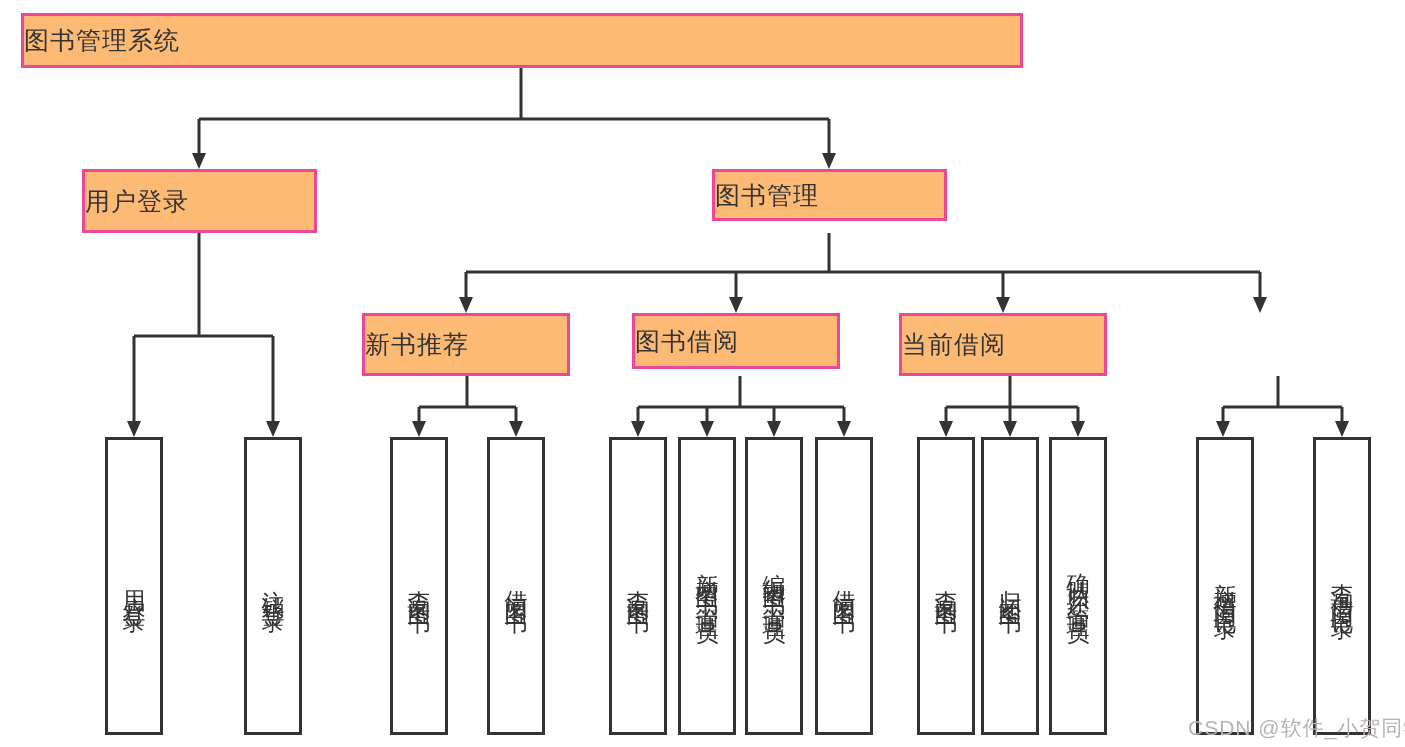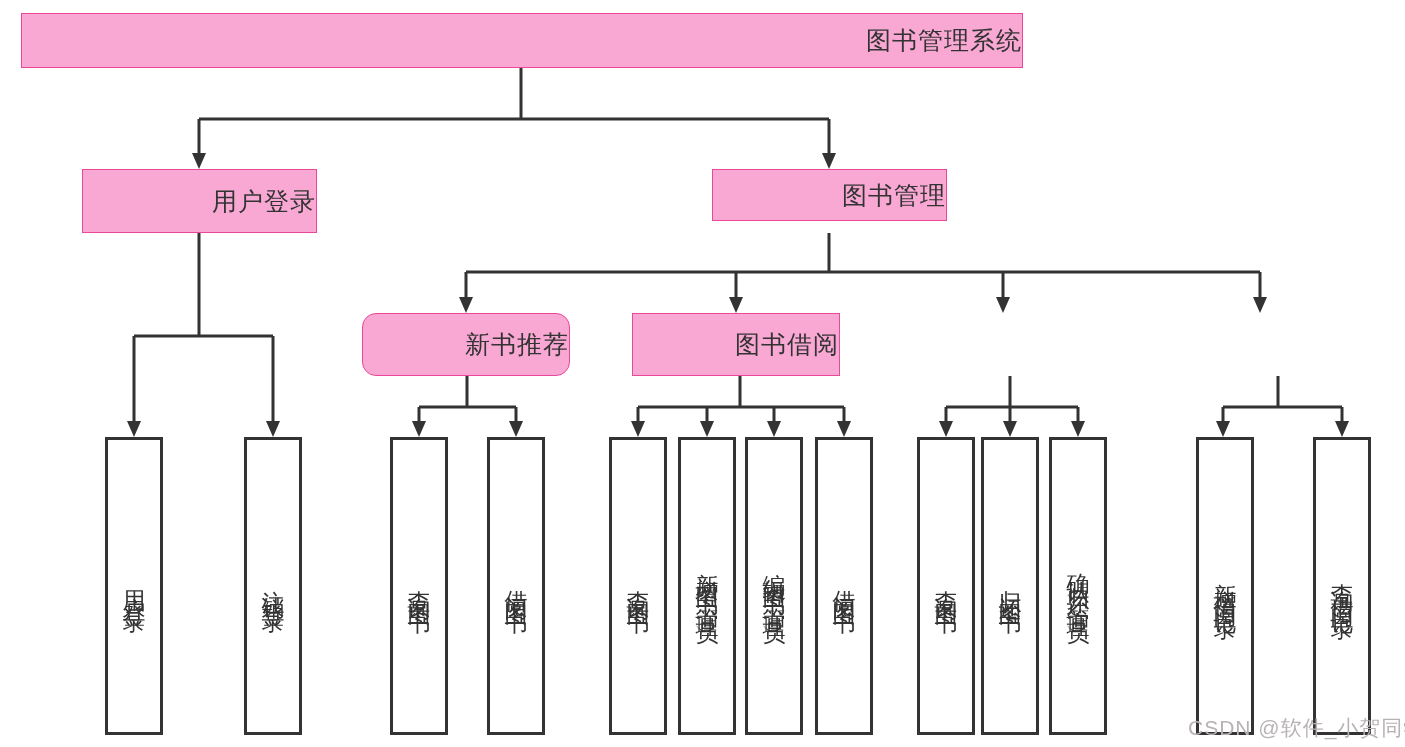--- a/index.html
+++ b/index.html
@@ -4,22 +4,22 @@
 <style>
   html,body{margin:0;padding:0;background:#ffffff;}
   .canvas{
     position:relative;width:1405px;height:747px;background:#ffffff;overflow:hidden;
     font-family:"Liberation Sans","DejaVu Sans",sans-serif;
   }
   svg.connectors{position:absolute;left:0;top:0;width:1405px;height:747px;}
   svg.connectors .ln{stroke:#333333;stroke-width:3;fill:none;}
   svg.connectors .ah{fill:#333333;stroke:none;}
   .box{
-    position:absolute;background:#f9a8d4;border:1px solid #ec4899;box-sizing:border-box;
-    display:flex;align-items:center;justify-content:flex-end;
+    position:absolute;background:#fdba74;border:3px solid #ec4899;box-sizing:border-box;
+    display:flex;align-items:center;justify-content:flex-start;
     color:#333333;font-size:25px;letter-spacing:1px;white-space:nowrap;
   }
   .vbox{
     position:absolute;background:#ffffff;border:3px solid #333333;box-sizing:border-box;
     display:flex;align-items:center;justify-content:center;
   }
   .vtext{
     writing-mode:vertical-rl;text-orientation:mixed;
     color:#333333;font-size:23px;letter-spacing:7px;line-height:1;white-space:nowrap;
   }
@@ -80,25 +80,28 @@
     <span>图书管理系统</span>
   </div>
 
   <div class="box" style="left:82px;top:169px;width:235px;height:64px;">
     <span>用户登录</span>
   </div>
   <div class="box" style="left:712px;top:169px;width:235px;height:52px;">
     <span>图书管理</span>
   </div>
 
-  <div class="box" style="left:362px;top:313px;width:208px;height:63px;border-radius:14px;">
+  <div class="box" style="left:362px;top:313px;width:208px;height:63px;">
     <span>新书推荐</span>
   </div>
-  <div class="box" style="left:632px;top:313px;width:208px;height:63px;">
+  <div class="box" style="left:632px;top:313px;width:208px;height:56px;">
     <span>图书借阅</span>
+  </div>
+  <div class="box" style="left:899px;top:313px;width:208px;height:63px;">
+    <span>当前借阅</span>
   </div>
 
   <div class="vbox" style="left:105px;top:437px;width:58px;height:298px;">
     <span class="vtext">用户登录</span>
   </div>
   <div class="vbox" style="left:244px;top:437px;width:58px;height:298px;">
     <span class="vtext">注销登录</span>
   </div>
 
   <div class="vbox" style="left:390px;top:437px;width:58px;height:298px;">

